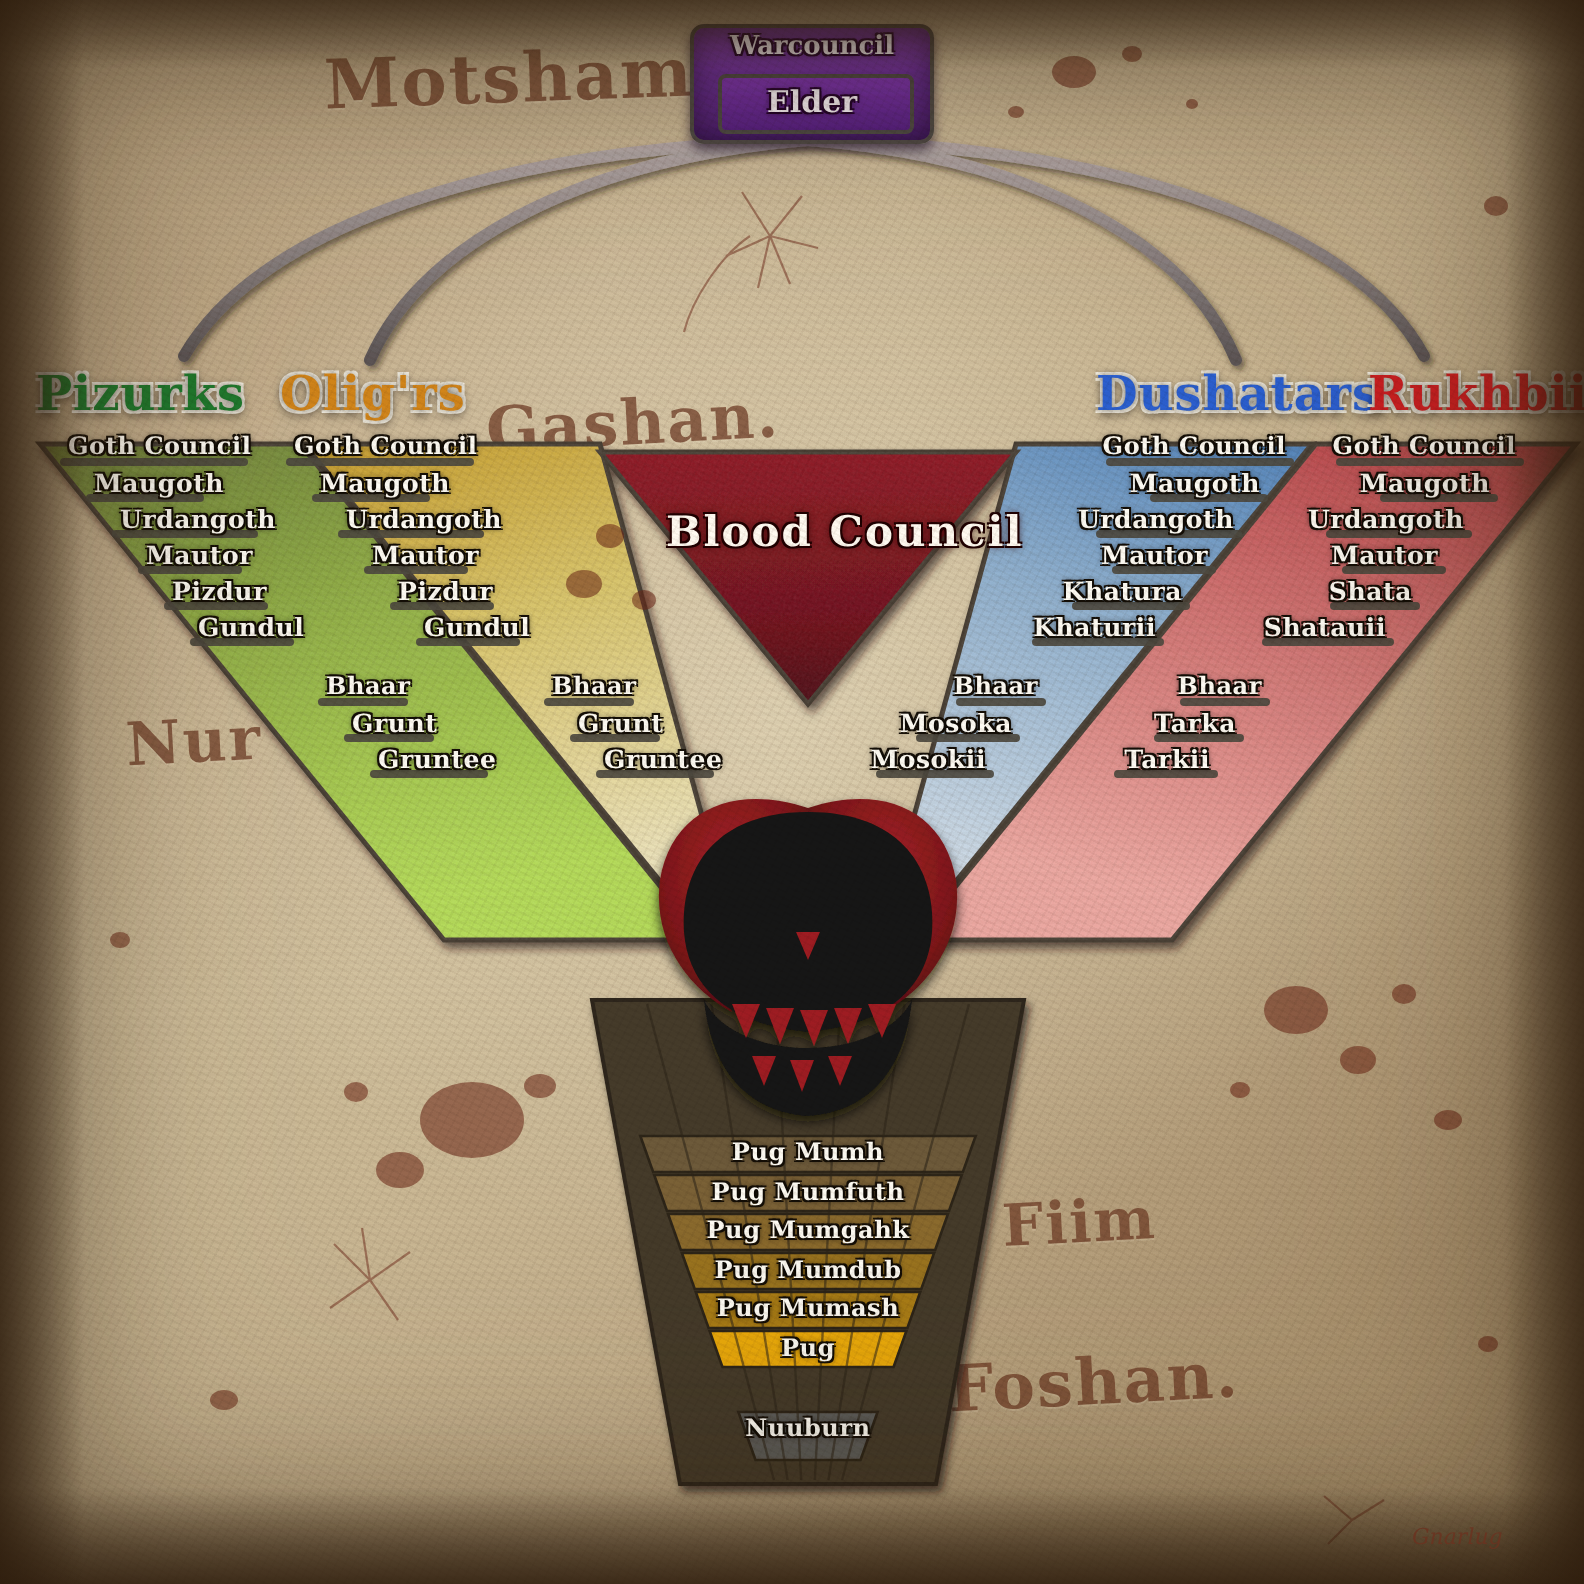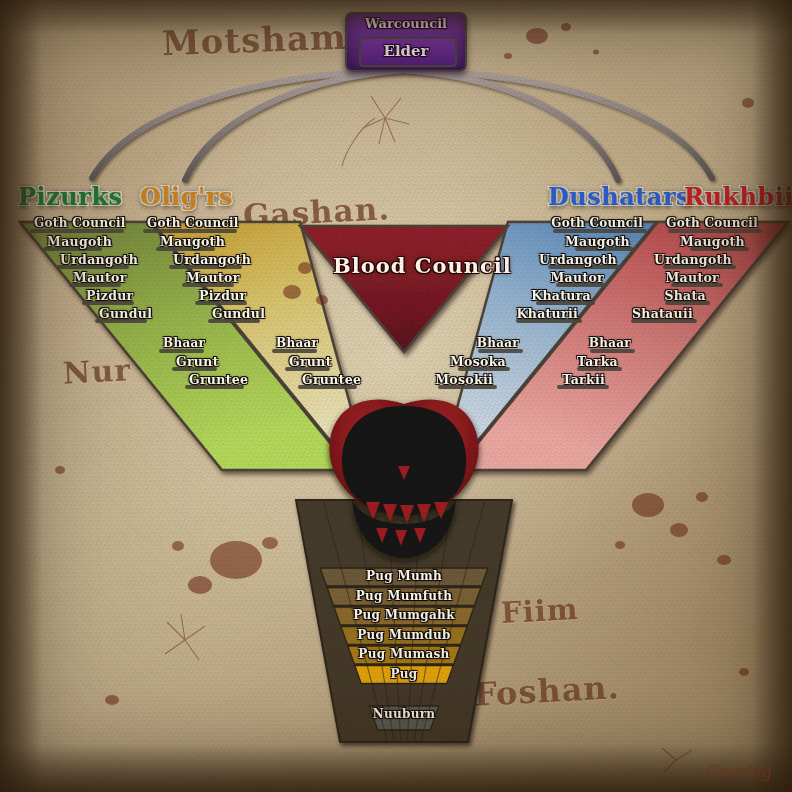--- a/index.html
+++ b/index.html
@@ -49,21 +49,21 @@
     font-weight:700;font-size:24px;letter-spacing:.5px;}
 
   .elder-plate{position:absolute;text-align:center;color:#fdf8ff;
     font-family:"DejaVu Serif",serif;font-weight:700;
     text-shadow:0 0 3px #1a0020,1px 1px 0 #250030,-1px 1px 0 #250030,1px -1px 0 #250030,-1px -1px 0 #250030;}
 
   .bloodlabel{position:absolute;color:#fffaf2;font-family:"DejaVu Serif",serif;
     font-weight:700;font-size:21px;letter-spacing:1px;white-space:nowrap;
     text-shadow:0 0 4px #2a0000,1px 1px 0 #1d0000,-1px 1px 0 #1d0000,1px -1px 0 #1d0000,-1px -1px 0 #1d0000;}
 
-  .sig{position:absolute;color:#6b3320;opacity:.85;font-size:16px;
+  .sig{position:absolute;color:#6b3320;opacity:.85;font-size:11px;
     font-family:"DejaVu Serif",serif;font-style:italic;}
 </style>
 </head>
 <body>
 
 <div id="stage">
 
   <div id="bgwords">
       <div class="bgword" style="left: 162px; top: 20px; font-size: 34px; transform: rotate(-2deg);">Motsham</div>
       <div class="bgword" style="left: 243px; top: 194px; font-size: 31px; transform: rotate(-3deg);">Gashan.</div>

